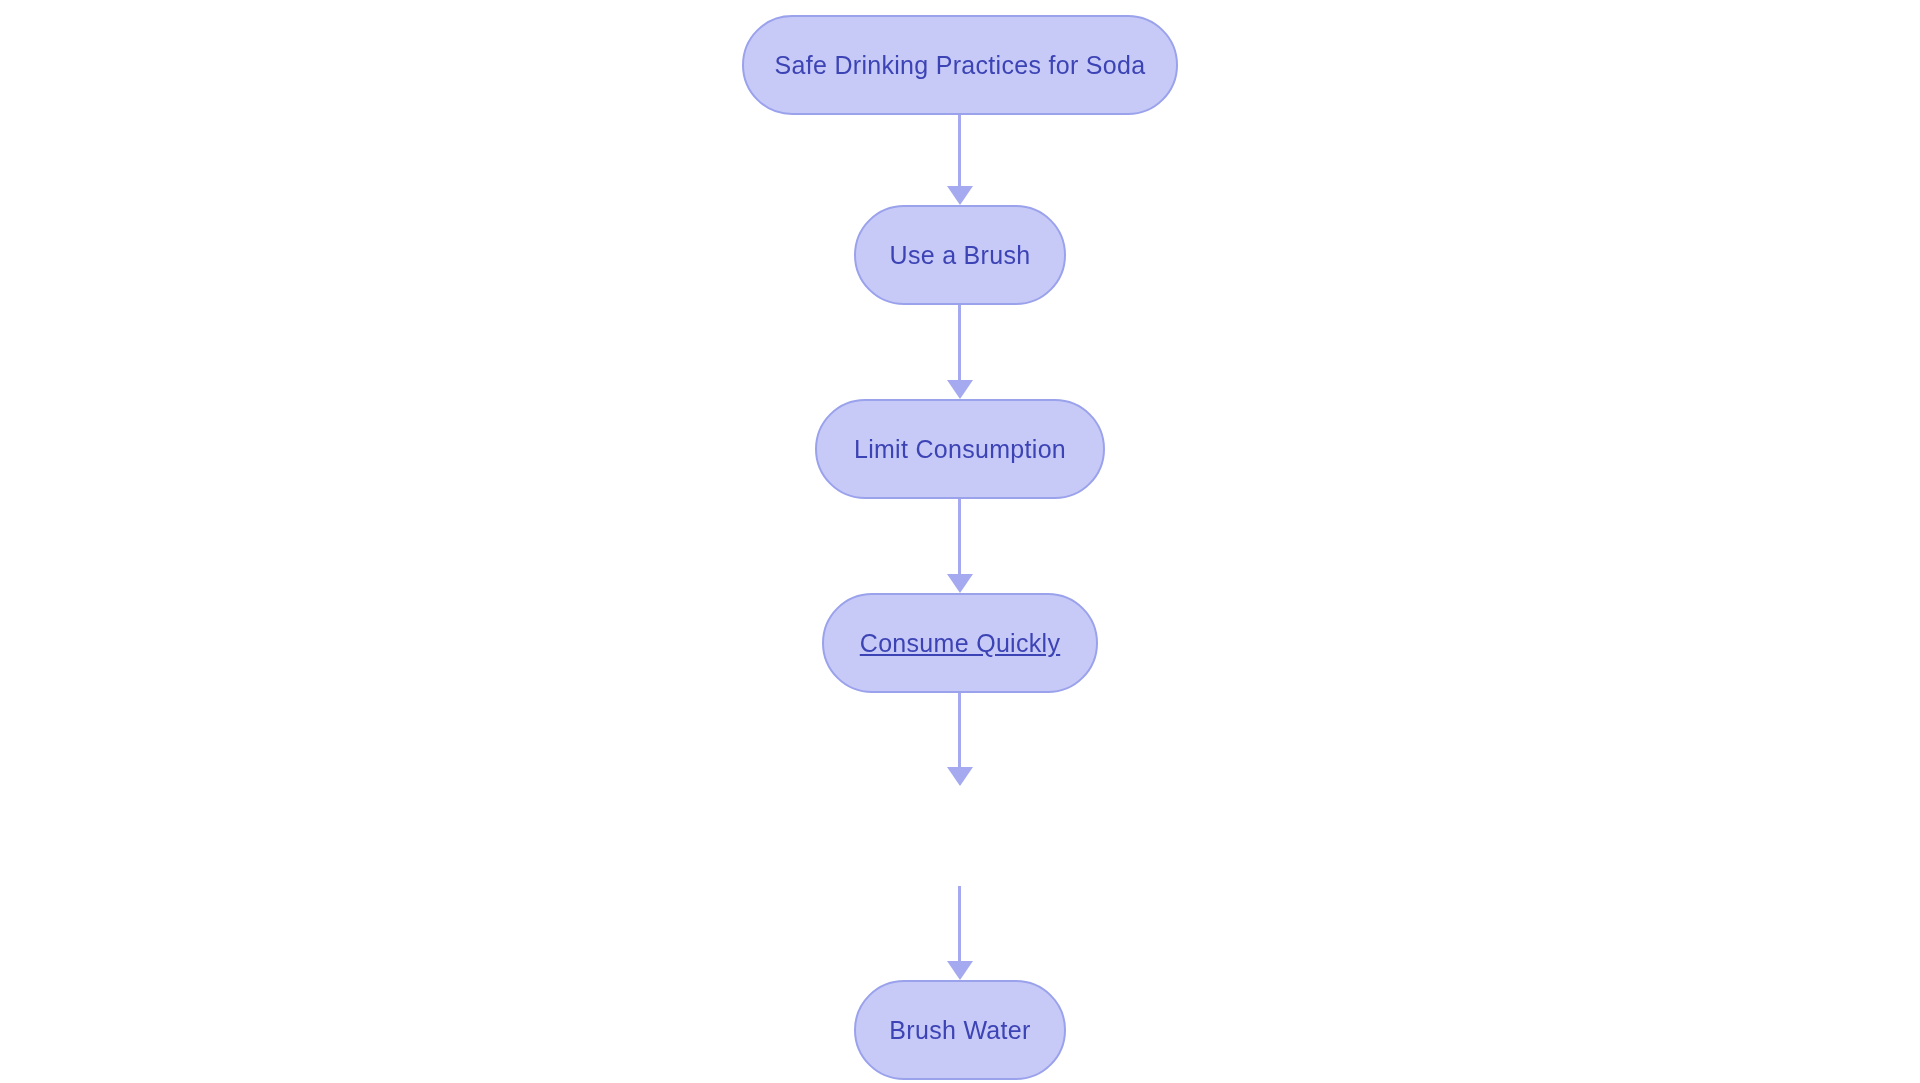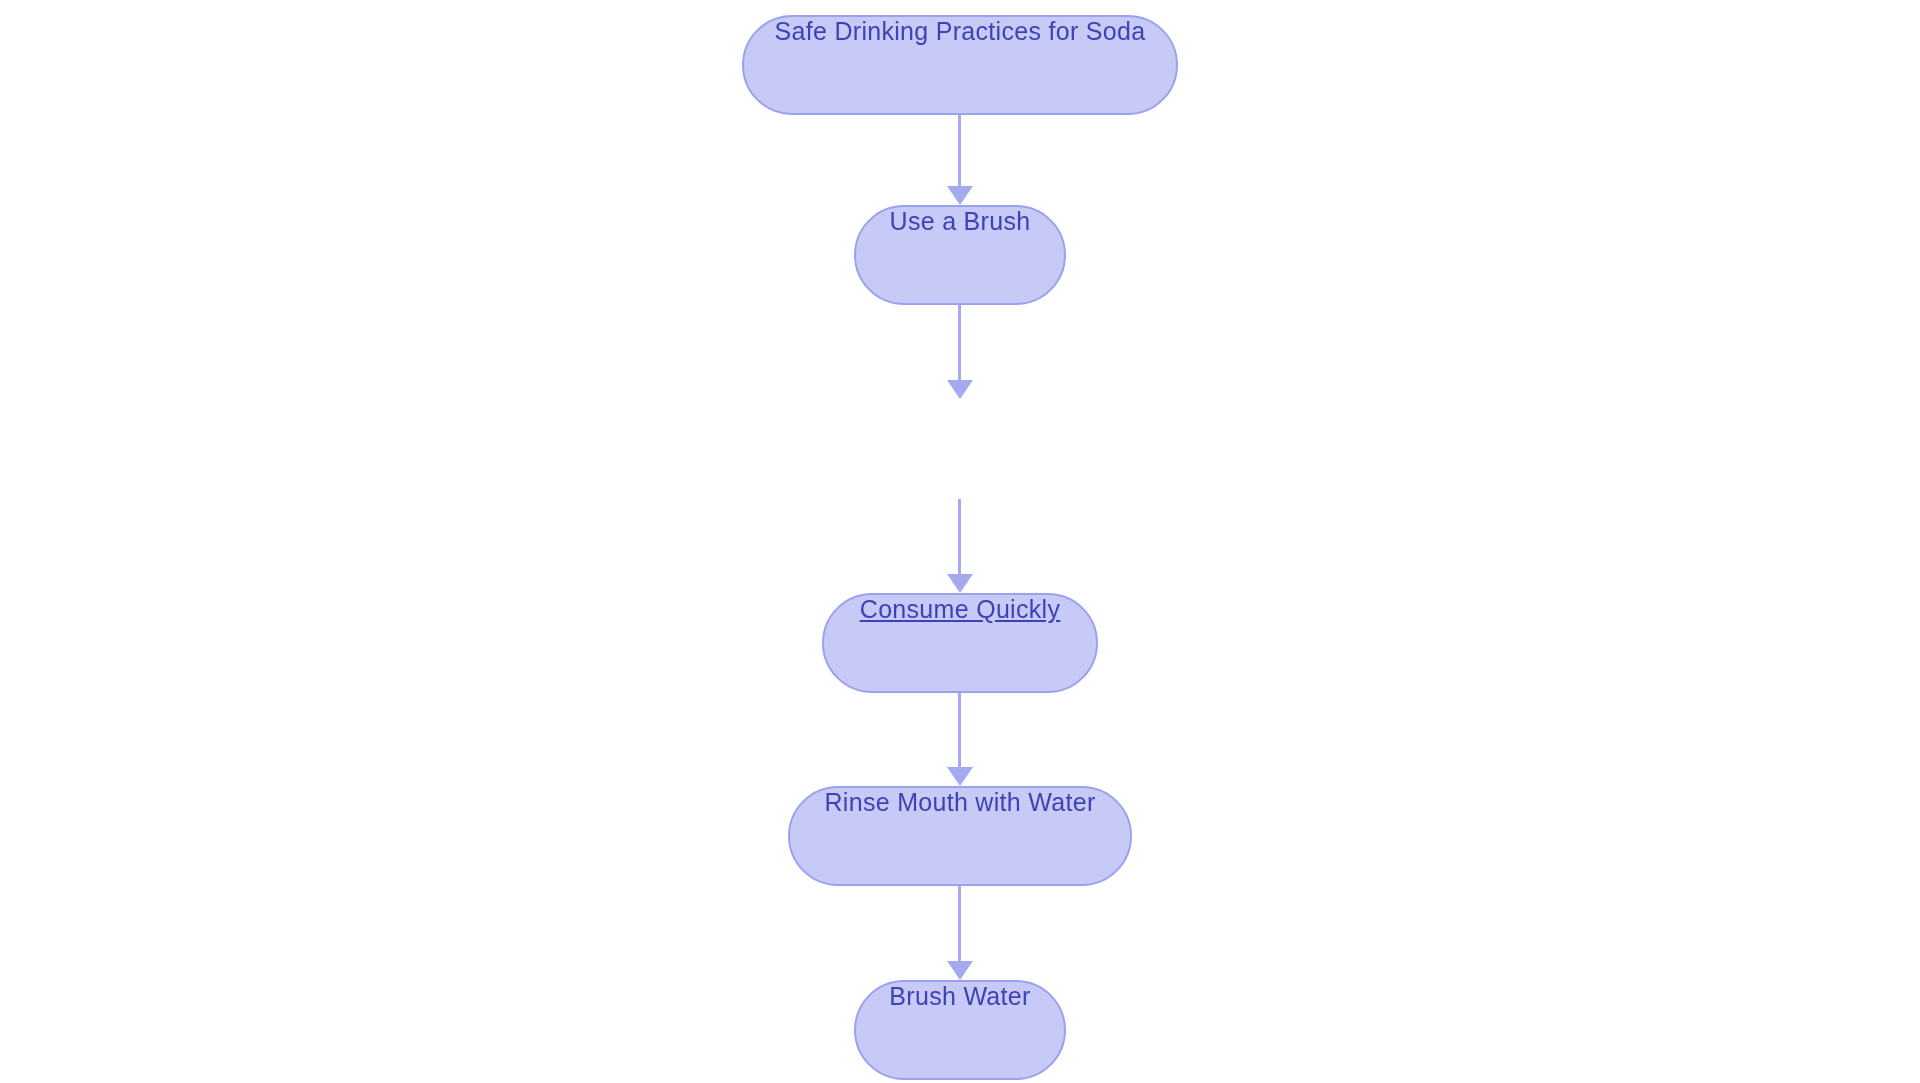--- a/index.html
+++ b/index.html
@@ -22,20 +22,21 @@
     overflow: hidden;
   }
   .node {
     position: absolute;
     height: 100px;
     border-radius: 50px;
     background: var(--node_fill);
     border: 2px solid var(--node_border);
     color: var(--text);
     display: flex;
+    align-items: center;
     justify-content: center;
     font-size: 25px;
     font-weight: 500;
     letter-spacing: 0.3px;
     white-space: nowrap;
     text-align: center;
   }
   .edge {
     position: absolute;
     left: 947px;
@@ -89,38 +90,38 @@
 
   <div class="node" id="node-1">
     <span>Use a Brush</span>
   </div>
 
   <div class="edge" id="edge-1">
     <div class="edge-line"></div>
     <div class="arrowhead"></div>
   </div>
 
+  <div class="node" id="node-2">
+    <span>Limit Consumption</span>
+  </div>
 
   <div class="edge" id="edge-2">
     <div class="edge-line"></div>
     <div class="arrowhead"></div>
   </div>
 
   <div class="node" id="node-3">
     <span>Consume Quickly</span>
   </div>
 
   <div class="edge" id="edge-3">
     <div class="edge-line"></div>
     <div class="arrowhead"></div>
   </div>
 
-  <div class="node" id="node-4">
-    <span>Rinse Mouth with Water</span>
-  </div>
 
   <div class="edge" id="edge-4">
     <div class="edge-line"></div>
     <div class="arrowhead"></div>
   </div>
 
   <div class="node" id="node-5">
     <span>Brush Water</span>
   </div>
 

